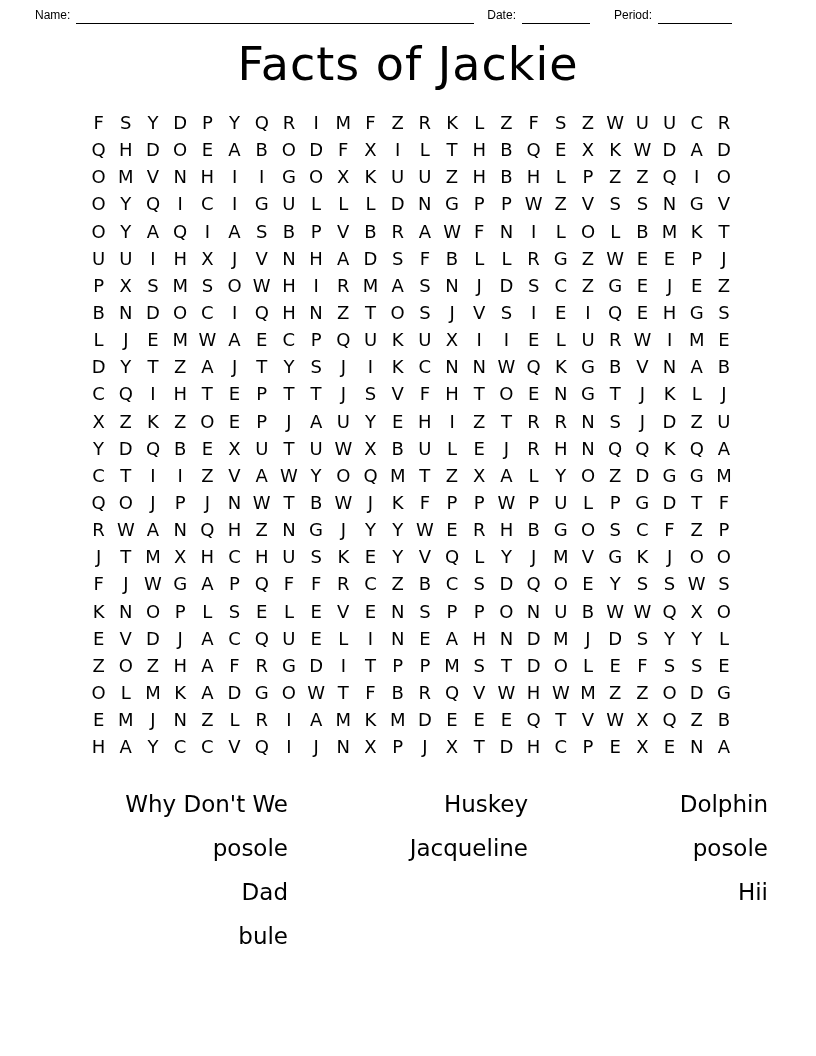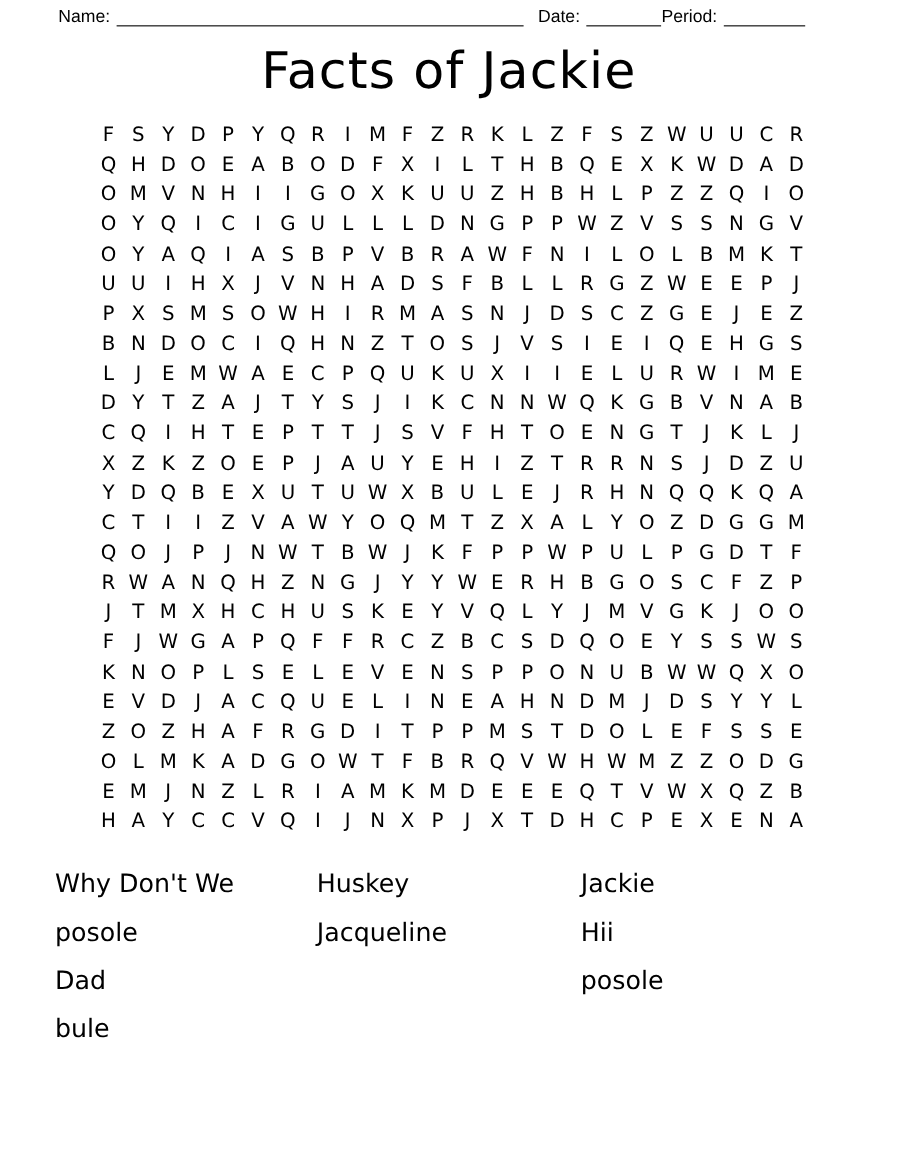--- a/index.html
+++ b/index.html
@@ -9,36 +9,36 @@
     height: 1056px;
     background: #ffffff;
     overflow: hidden;
     font-family: "Liberation Sans", sans-serif;
     color: #000000;
   }
   
   .header {
     display: flex;
     align-items: flex-end;
-    padding: 6px 84px 0 53px;
-    font-size: 16px;
+    padding: 6px 84px 0 35px;
+    font-size: 12px;
     line-height: 19px;
   }
   .header .label { white-space: nowrap; }
   .blank-line {
     display: inline-block;
     height: 15px;
     border-bottom: 1.6px solid #000000;
     margin-bottom: 1px;
     margin-left: 6px;
   }
   .name-line { flex: 1; }
   .date-label { margin-left: 13px; }
   .date-line { width: 68px; }
-  .period-label { }
+  .period-label { margin-left: 24px; }
   .period-line { width: 74px; }
 
   
   .title {
     margin-top: 10px;
     text-align: center;
     font-family: "DejaVu Sans", sans-serif;
     font-size: 46px;
     line-height: 58px;
     font-weight: 500;
@@ -60,20 +60,21 @@
     font-family: "DejaVu Sans", sans-serif;
     font-size: 18px;
     text-align: center;
     line-height: 27px;
   }
 
   
   .word-bank {
     display: flex;
     margin: 22px 0 0 50px;
+    text-align: right;
   }
   .word-col { display: block; }
   .word-col:nth-child(1) { width: 238px; }
   .word-col:nth-child(2) { width: 240px; }
   .word-col:nth-child(3) { width: 240px; }
   .word {
     font-family: "DejaVu Sans", sans-serif;
     font-size: 23px;
     line-height: 44px;
     white-space: nowrap;
@@ -727,19 +728,19 @@
         <div class="word">Why Don't We</div>
         <div class="word">posole</div>
         <div class="word">Dad</div>
         <div class="word">bule</div>
       </div>
       <div class="word-col">
         <div class="word">Huskey</div>
         <div class="word">Jacqueline</div>
       </div>
       <div class="word-col">
-        <div class="word">Jackie</div>
+        <div class="word">Dolphin</div>
+        <div class="word">posole</div>
         <div class="word">Hii</div>
-        <div class="word">posole</div>
       </div>
     </div>
 
 </div>
 
 </body></html>

